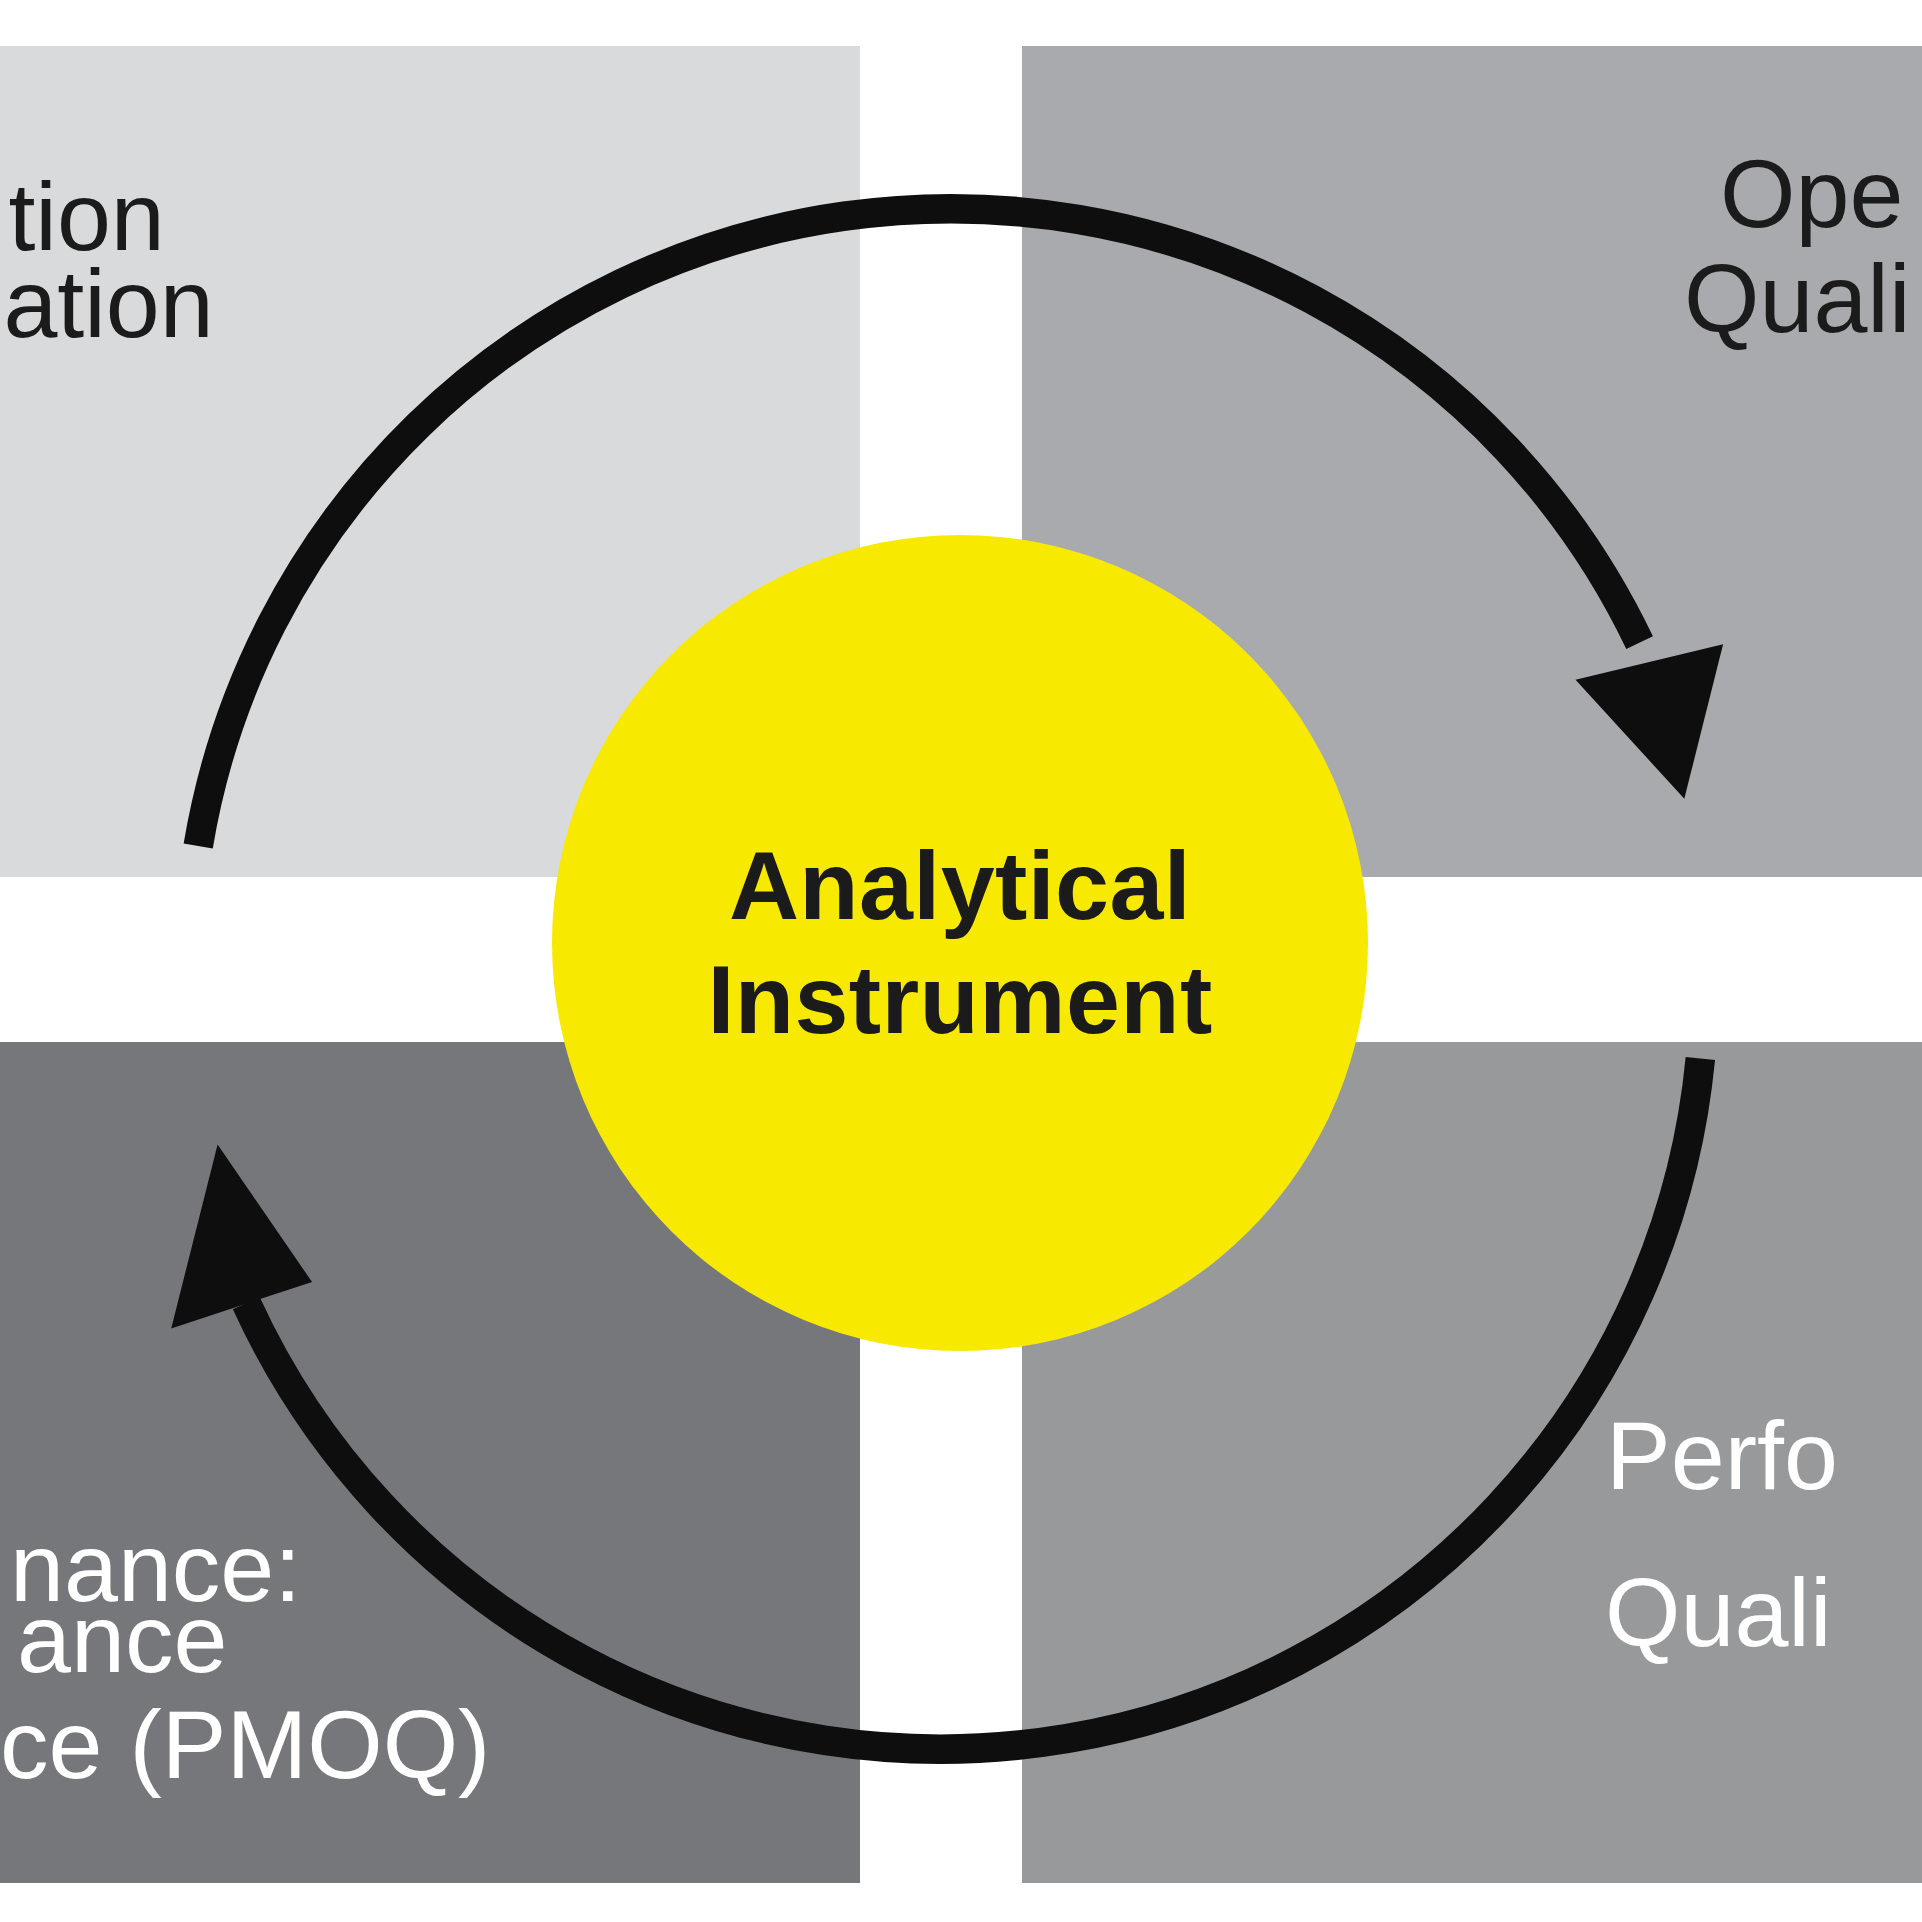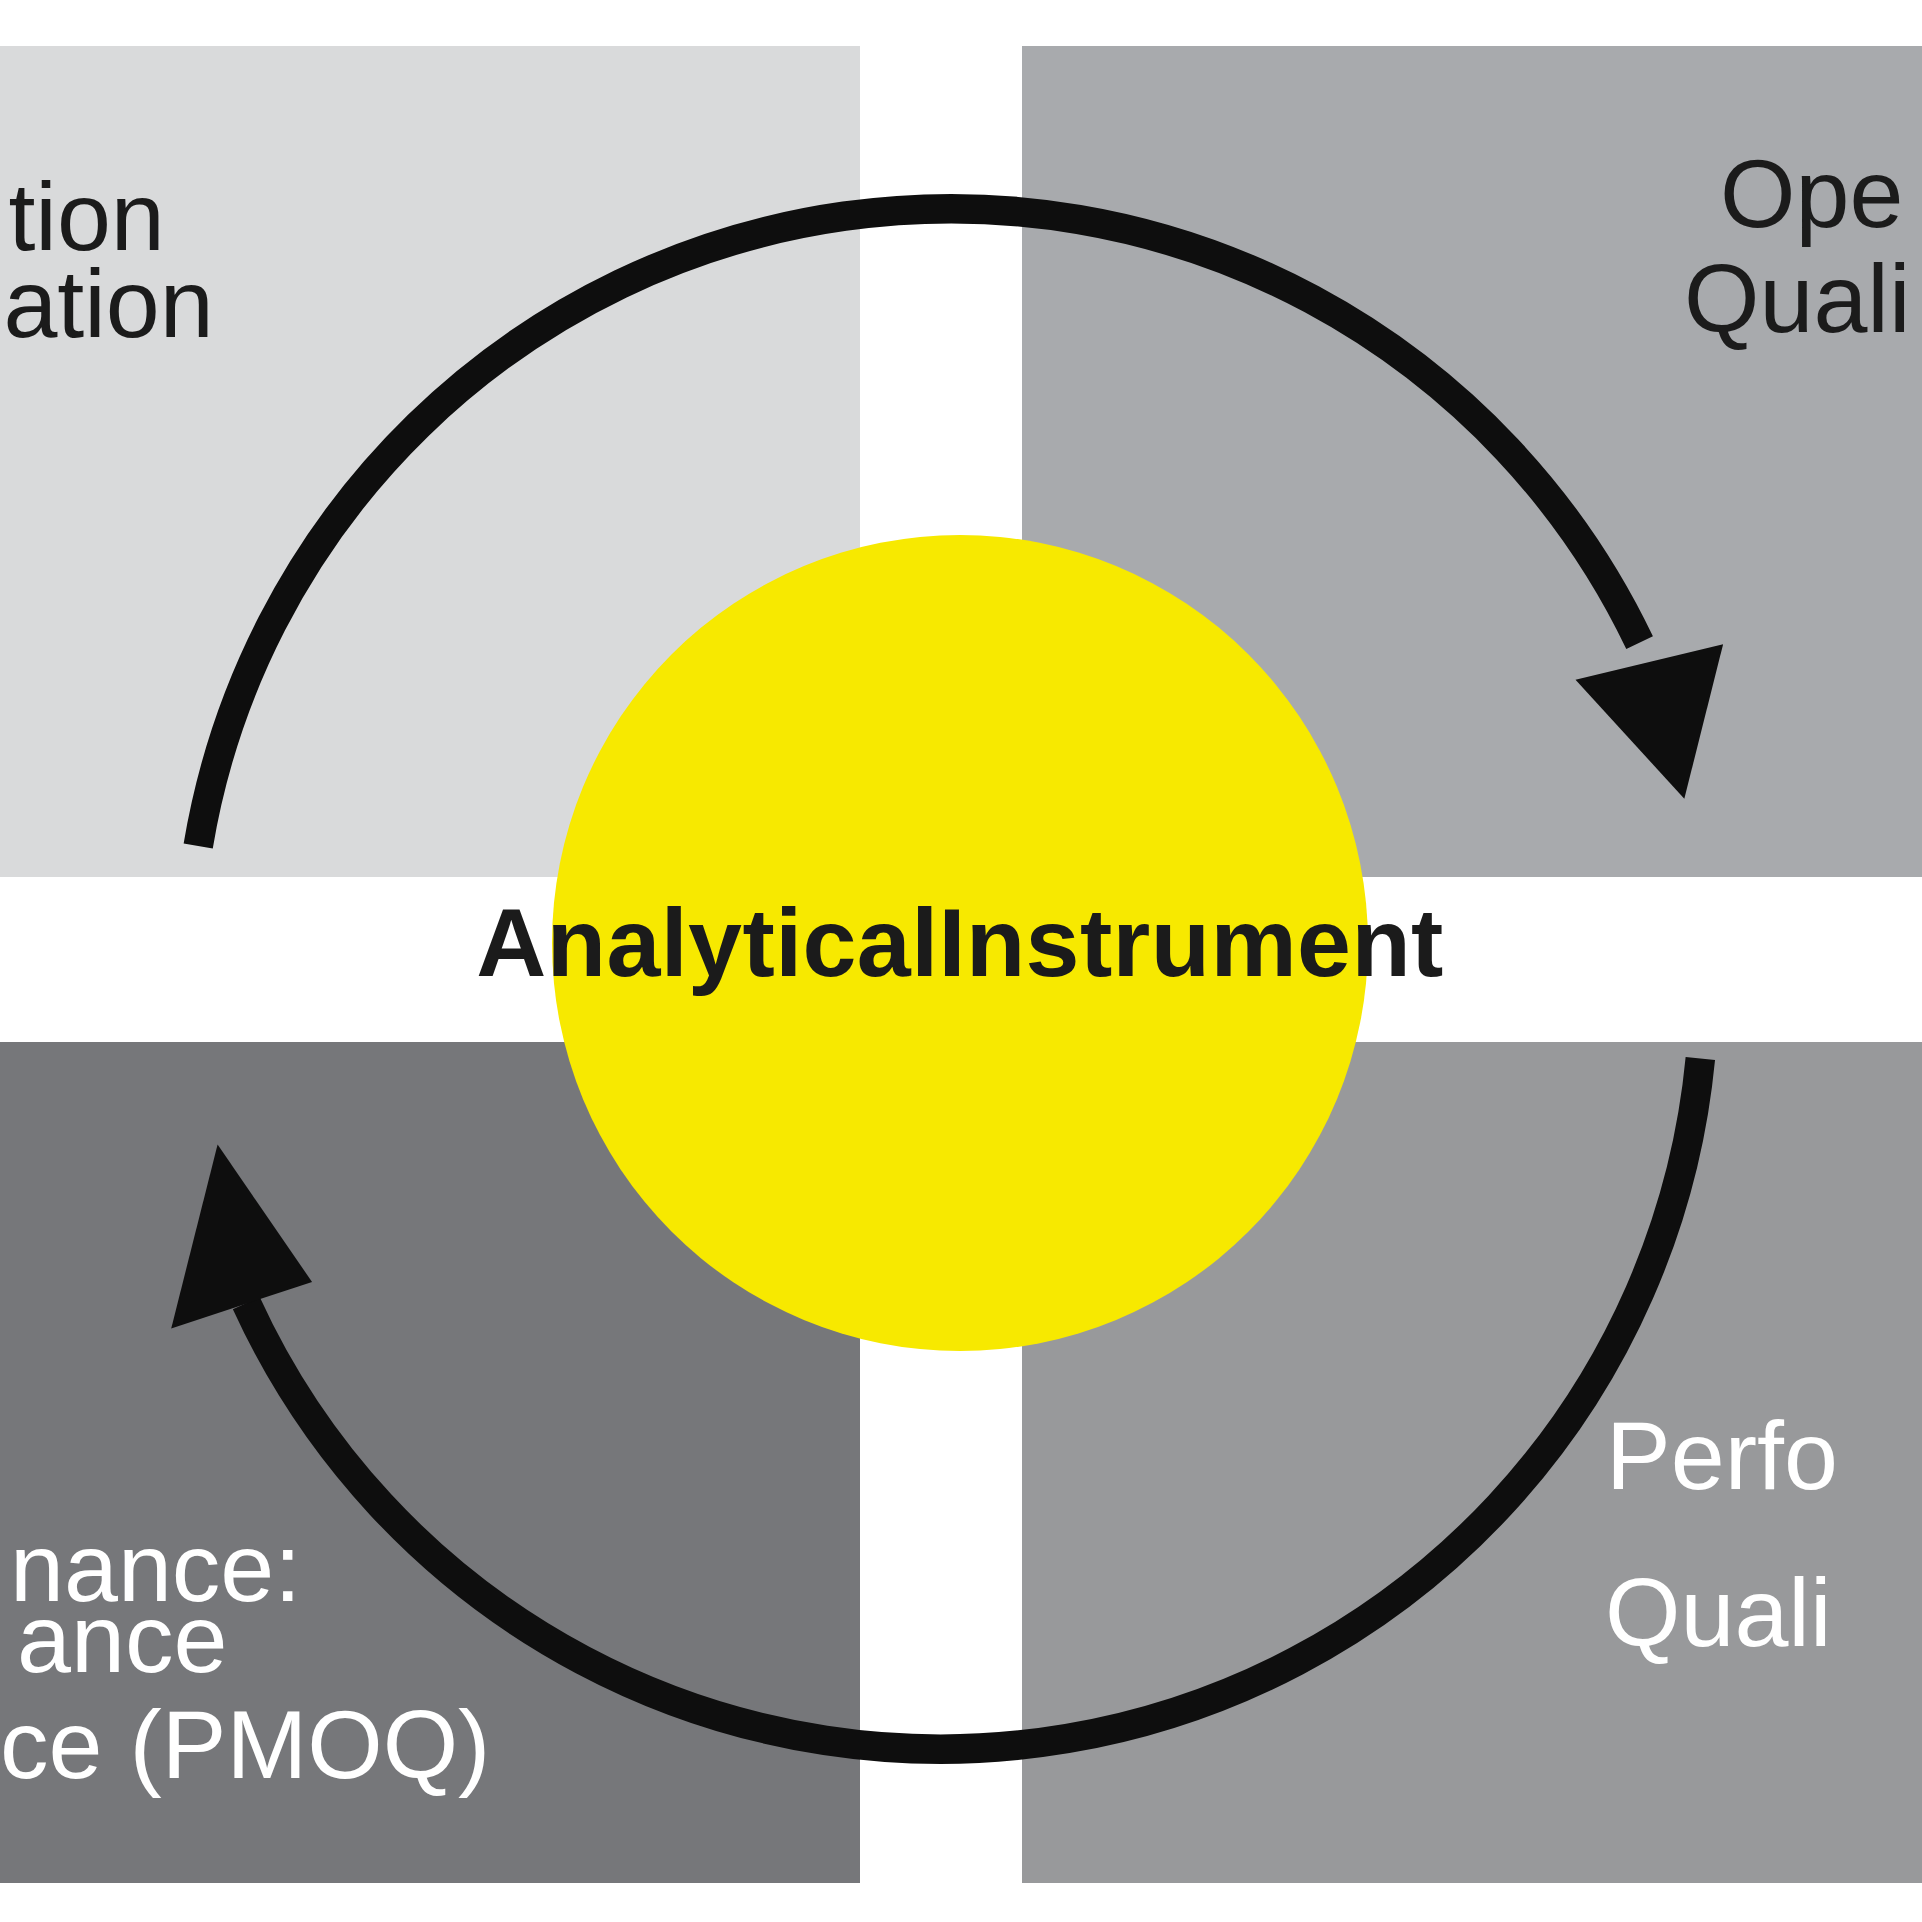--- a/index.html
+++ b/index.html
@@ -20,21 +20,21 @@
   .arrows { position: absolute; left: 0; top: 0; width: 1923px; height: 1923px; }
   .arc  { fill: none; stroke: var(--c-arrow); stroke-width: 35px; stroke-linecap: butt; }
   .head { fill: var(--c-arrow); stroke: none; }
 
   .circle {
     position: absolute;
     left: 552px; top: 535px;
     width: 816px; height: 816px;
     border-radius: 50%;
     background: var(--c-circle);
-    display: flex; flex-direction: row;
+    display: flex; flex-direction: column;
     align-items: center; justify-content: center;
     text-align: center;
   }
   .circle div {
     font-size: 97px;
     line-height: 114px;
     font-weight: 600;
     color: var(--c-label-dark);
     letter-spacing: 0.4px;
   }

